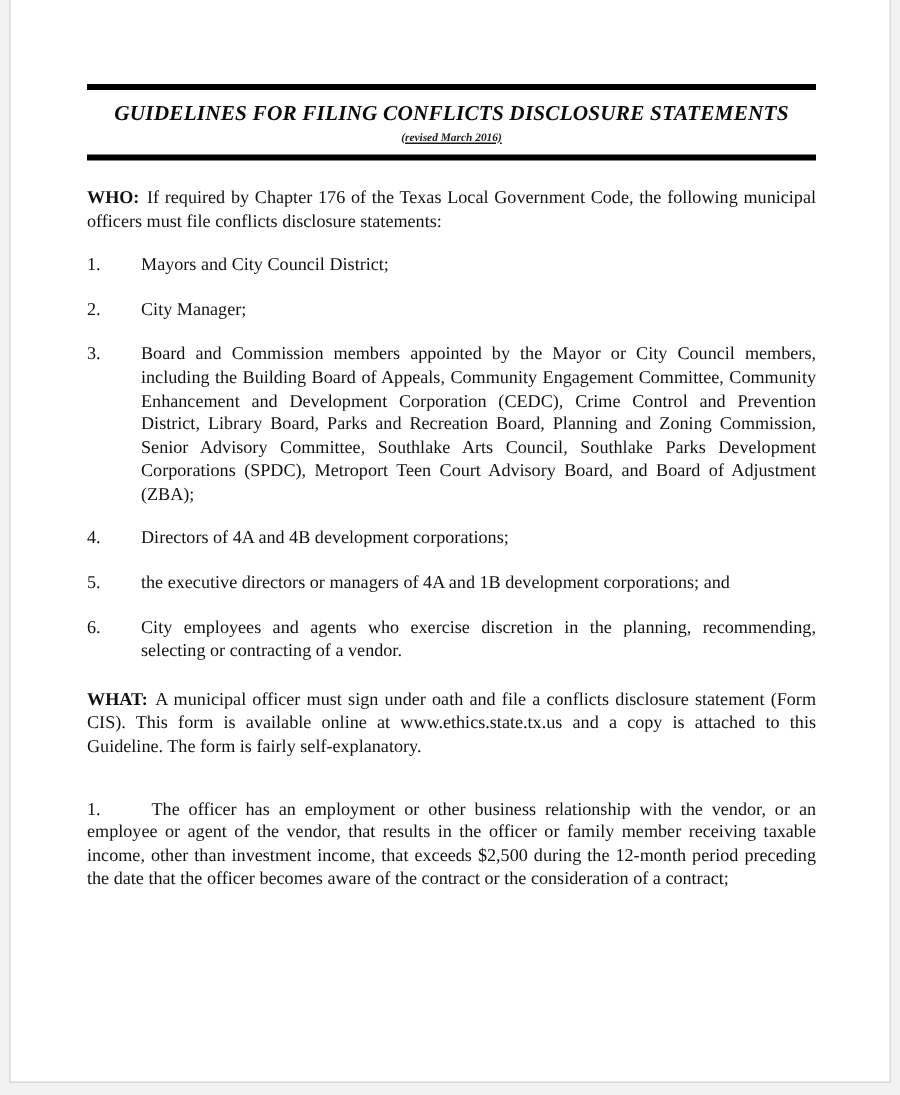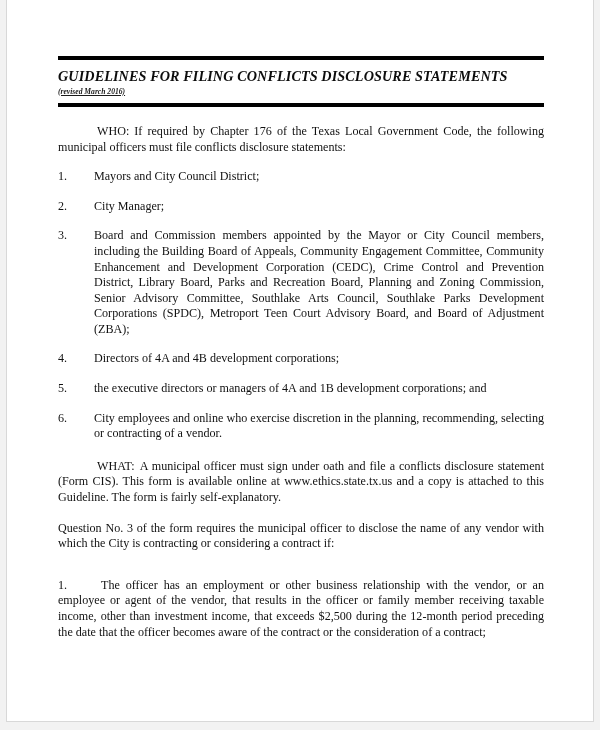--- a/index.html
+++ b/index.html
@@ -35,20 +35,21 @@
   }
   .rule {
     height: 4px;
     background: #000000;
     width: 486px;
   }
   .rule-top { margin-top: 56px; }
   .rule-bottom { margin-top: 0px; }
 
   .title-block {
+    text-align: center;
     padding: 9px 0 7px 0;
   }
   .doc-title {
     font-weight: bold;
     font-style: italic;
     font-size: 14.2px;
     letter-spacing: 0.1px;
     color: #0d0d0d;
     white-space: nowrap;
     line-height: 1.1;
@@ -70,22 +71,21 @@
     text-align: justify;
     text-justify: inter-word;
   }
   .para {
     margin-top: 17px;
   }
   .para-tight {
     margin-top: 15px;
   }
   .lead {
-    font-weight: normal;
-    margin-left: 39px;
+    font-weight: bold;
   }
   .gap-sm { display: inline-block; width: 5px; }
 
   .list {
     margin-top: 13px;
   }
   .list-item {
     display: flex;
     align-items: flex-start;
     margin-top: 14px;
@@ -157,29 +157,28 @@
         <span class="txt">Directors of 4A and 4B development corporations;</span>
       </div>
 
       <div class="list-item">
         <span class="num">5.</span>
         <span class="txt">the executive directors or managers of 4A and 1B development corporations; and</span>
       </div>
 
       <div class="list-item">
         <span class="num">6.</span>
-        <span class="txt">City employees and online who exercise discretion in the planning, recommending, selecting or contracting of a vendor.</span>
+        <span class="txt">City employees and agents who exercise discretion in the planning, recommending, selecting or contracting of a vendor.</span>
       </div>
 
     </div>
 
     <div class="body-text para">
       <span class="lead">WHAT:</span><span class="gap-sm"></span><span>A municipal officer must sign under oath and file a conflicts disclosure statement (Form CIS).  This form is available online at www.ethics.state.tx.us and a copy is attached to this Guideline.  The form is fairly self-explanatory.</span>
     </div>
 
-    <div class="body-text para-tight">Question No. 3 of the form requires the municipal officer to disclose the name of any vendor with which the City is contracting or considering a contract if:</div>
 
     <div class="flat-item">
       <span class="num-inline">1.</span><span>The officer has an employment or other business relationship with the vendor, or an employee or agent of the vendor, that results in the officer or family member receiving taxable income, other than investment income, that exceeds $2,500 during the 12-month period preceding the date that the officer becomes aware of the contract or the consideration of a contract;</span>
     </div>
 
   </div>
 </div>
 
 </body></html>

